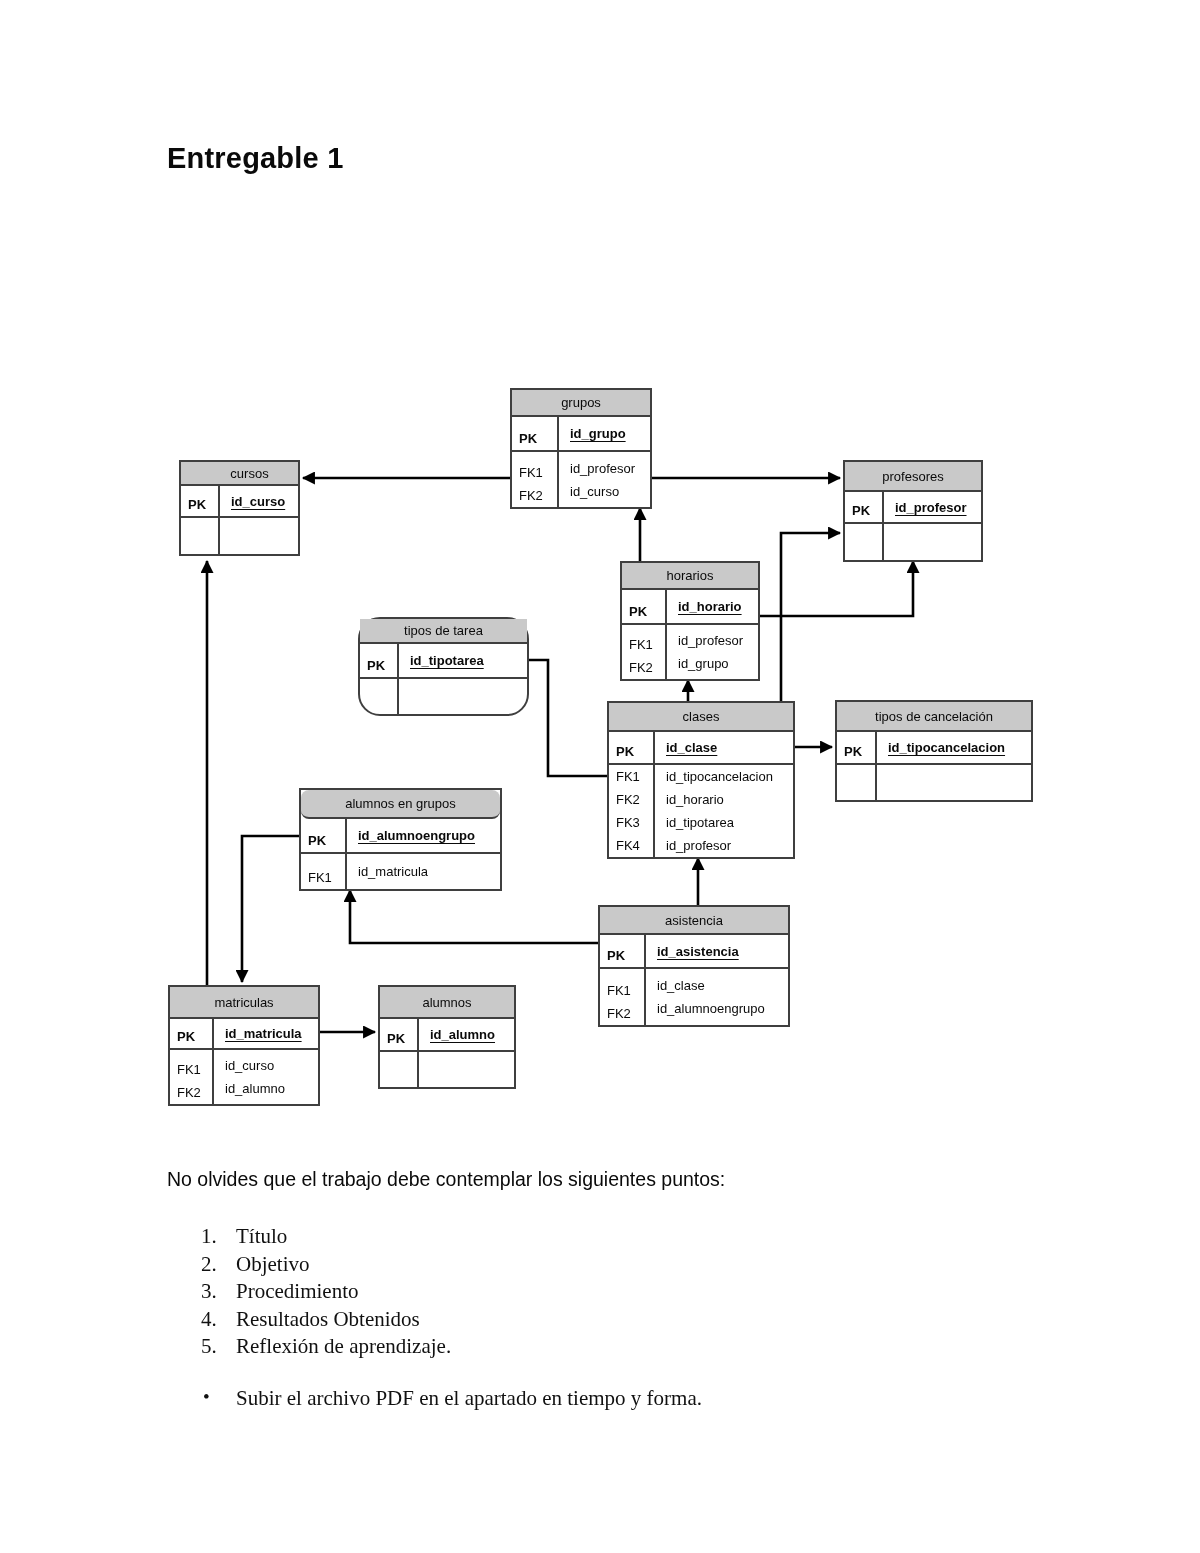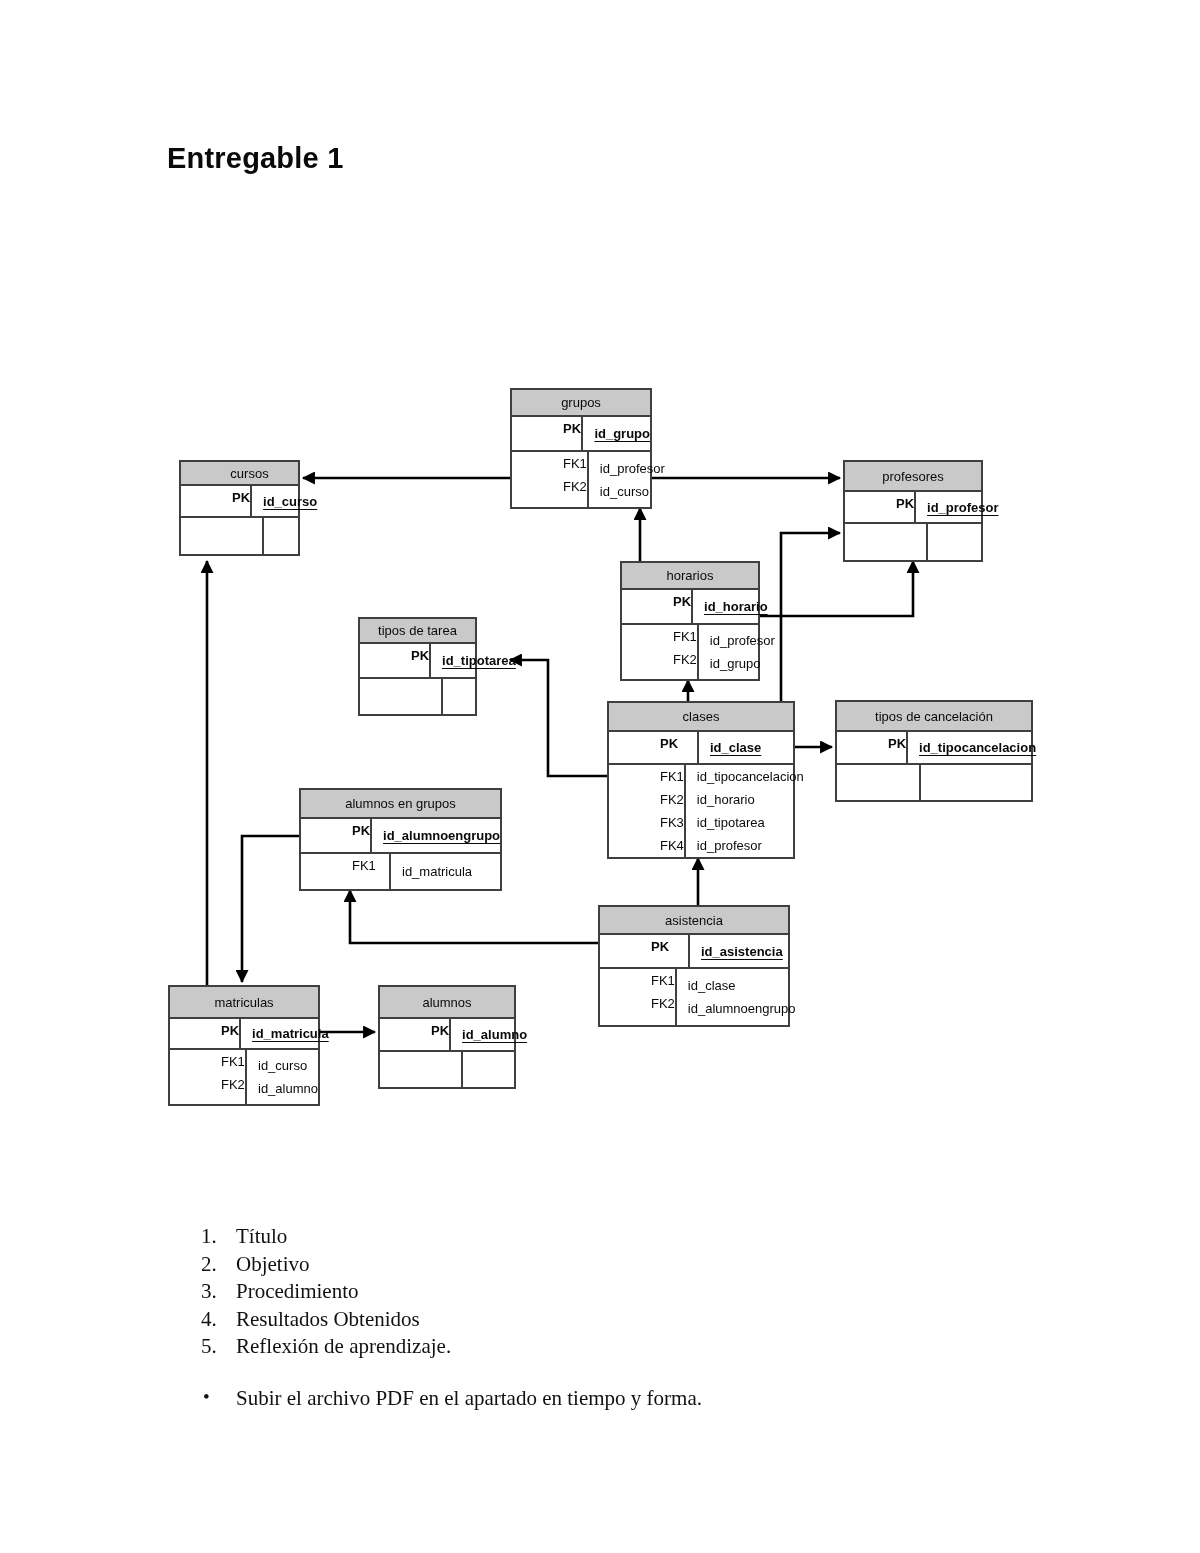--- a/index.html
+++ b/index.html
@@ -25,21 +25,21 @@
   .wires polyline { fill:none; stroke:#000; stroke-width:2.6px; }
   .wires .arrowhead-path { fill:#000; }
 
   .entity { position:absolute; border:2px solid #3f3f3f; background:#fff;
     font-size:13px; line-height:23px; box-sizing:border-box; }
   .e-title { background:#c9c9c9; border-bottom:2px solid #3f3f3f;
     display:flex; align-items:center; justify-content:center; box-sizing:border-box; }
   .e-sec { display:flex; box-sizing:border-box; }
   .e-sec.pk { border-bottom:2px solid #3f3f3f; }
   .e-sec .keys { box-sizing:border-box; border-right:2px solid #3f3f3f;
-    display:flex; flex-direction:column; justify-content:flex-start; padding-left:7px;margin-left:44px; }
+    display:flex; flex-direction:column; justify-content:flex-end; padding-left:7px; }
   .e-sec .vals { flex:1; display:flex; flex-direction:column; justify-content:center; padding-left:11px; }
   .e-sec.pk .keys, .e-sec.pk .vals { font-weight:bold; }
   .e-sec.pk .vals .line { text-decoration:underline; text-underline-offset:3px; }
 </style>
 </head>
 <body>
 
 <div class="page">
 
   <h1 class="doc-title">Entregable 1</h1>
@@ -134,21 +134,21 @@
           <div class="keys" style="width: 45px;">
             <div class="line">FK1</div>
             <div class="line">FK2</div>
           </div>
           <div class="vals">
             <div class="line">id_profesor</div>
             <div class="line">id_grupo</div>
           </div>
         </div>
       </div>
-      <div class="entity" style="left: 358px; top: 617px; width: 119px;">
+      <div class="entity" style="left: 358px; top: 617px; width: 171px; border-radius: 22px;">
         <div class="e-title" style="height: 25px;">tipos de tarea</div>
         <div class="e-sec pk" style="height: 35px;">
           <div class="keys" style="width: 39px;">
             <div class="line">PK</div>
           </div>
           <div class="vals">
             <div class="line">id_tipotarea</div>
           </div>
         </div>
         <div class="e-sec" style="height: 35px;">
@@ -190,21 +190,21 @@
           <div class="vals">
             <div class="line">id_tipocancelacion</div>
           </div>
         </div>
         <div class="e-sec" style="height: 35px;">
           <div class="keys" style="width: 40px;"></div>
           <div class="vals"></div>
         </div>
       </div>
       <div class="entity" style="left: 299px; top: 788px; width: 203px;">
-        <div class="e-title" style="height: 29px;">alumnos en grupos</div>
+        <div class="e-title" style="height: 29px; border-radius: 8px;">alumnos en grupos</div>
         <div class="e-sec pk" style="height: 35px;">
           <div class="keys" style="width: 46px;">
             <div class="line">PK</div>
           </div>
           <div class="vals">
             <div class="line">id_alumnoengrupo</div>
           </div>
         </div>
         <div class="e-sec" style="height: 35px;">
           <div class="keys" style="width: 46px;">
@@ -267,20 +267,21 @@
             <div class="line">id_alumno</div>
           </div>
         </div>
         <div class="e-sec" style="height: 35px;">
           <div class="keys" style="width: 39px;"></div>
           <div class="vals"></div>
         </div>
       </div>
     </div>
 
+  <p class="note">No olvides que el trabajo debe contemplar los siguientes puntos:</p>
 
   <ol class="numlist" id="numbered-list">
       <li>
         <span class="num">1.</span>
         <span class="txt">Título</span>
       </li>
       <li>
         <span class="num">2.</span>
         <span class="txt">Objetivo</span>
       </li>

